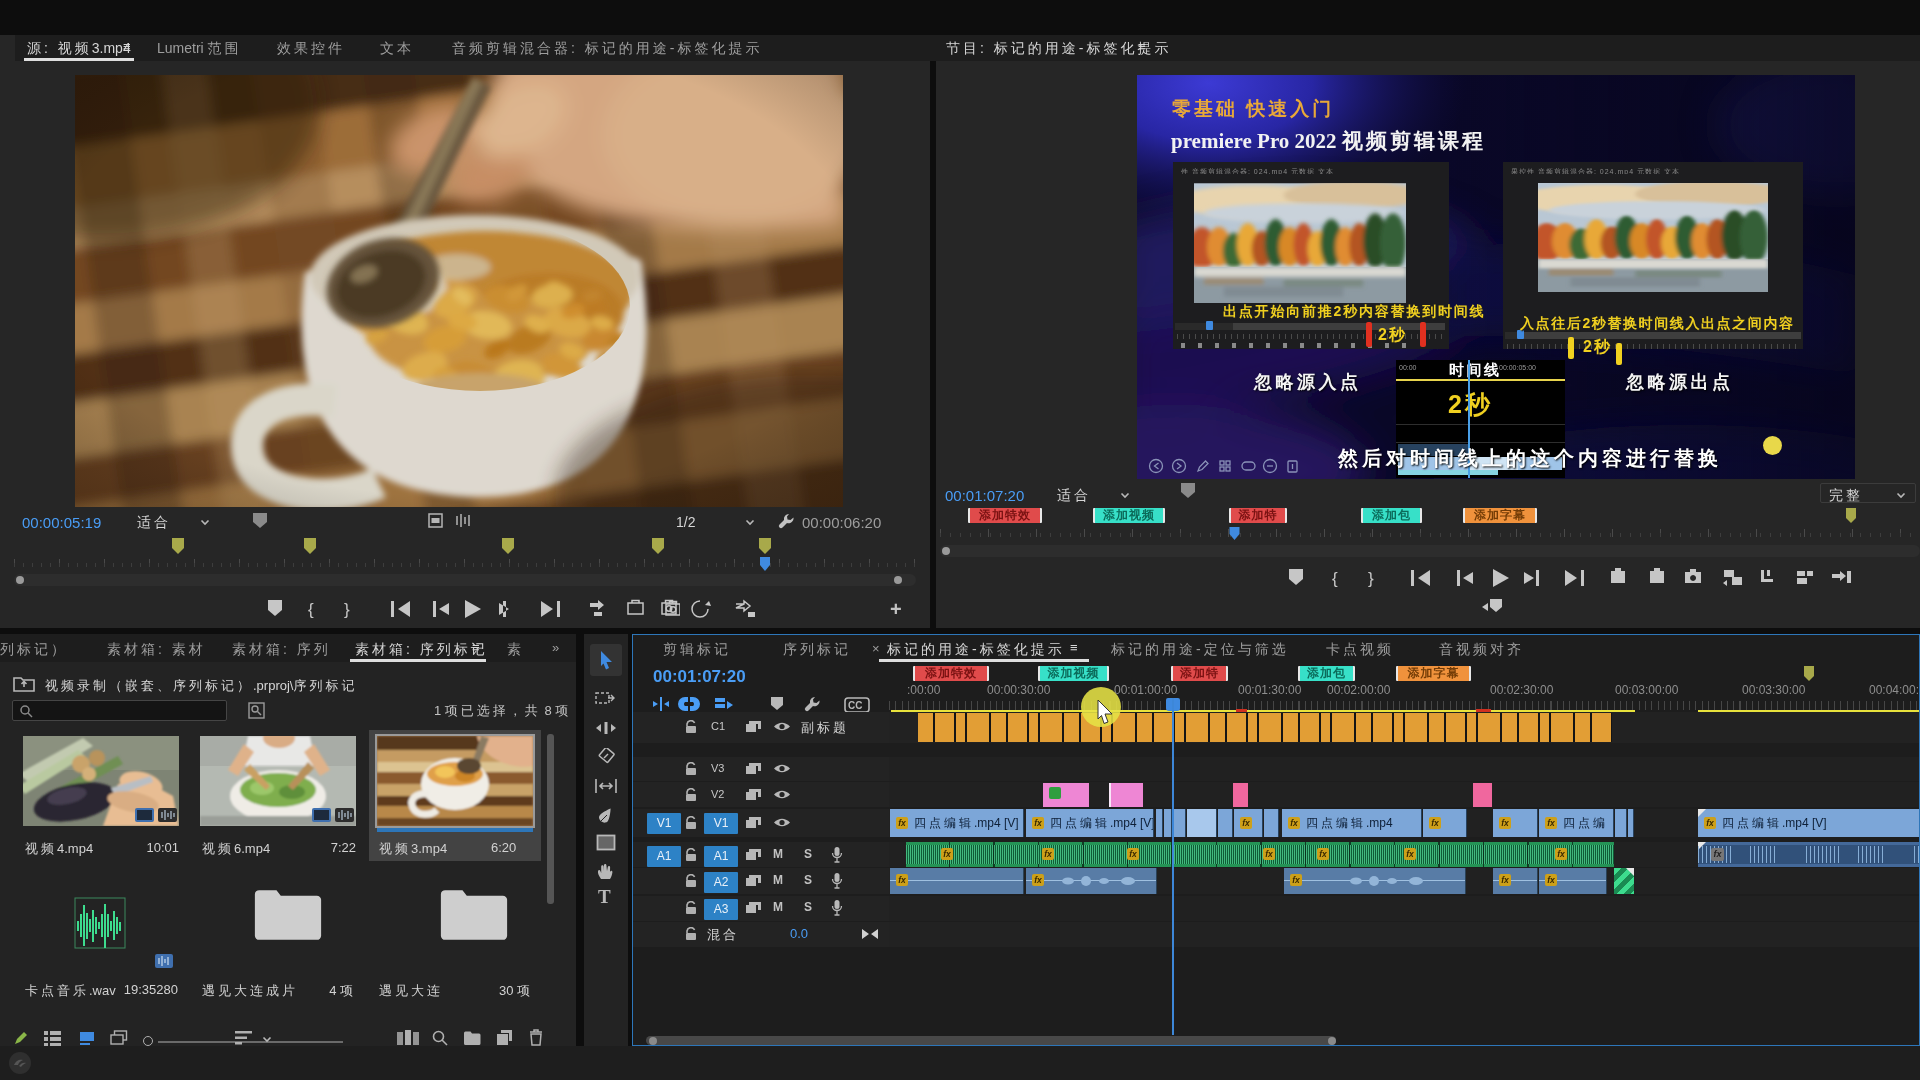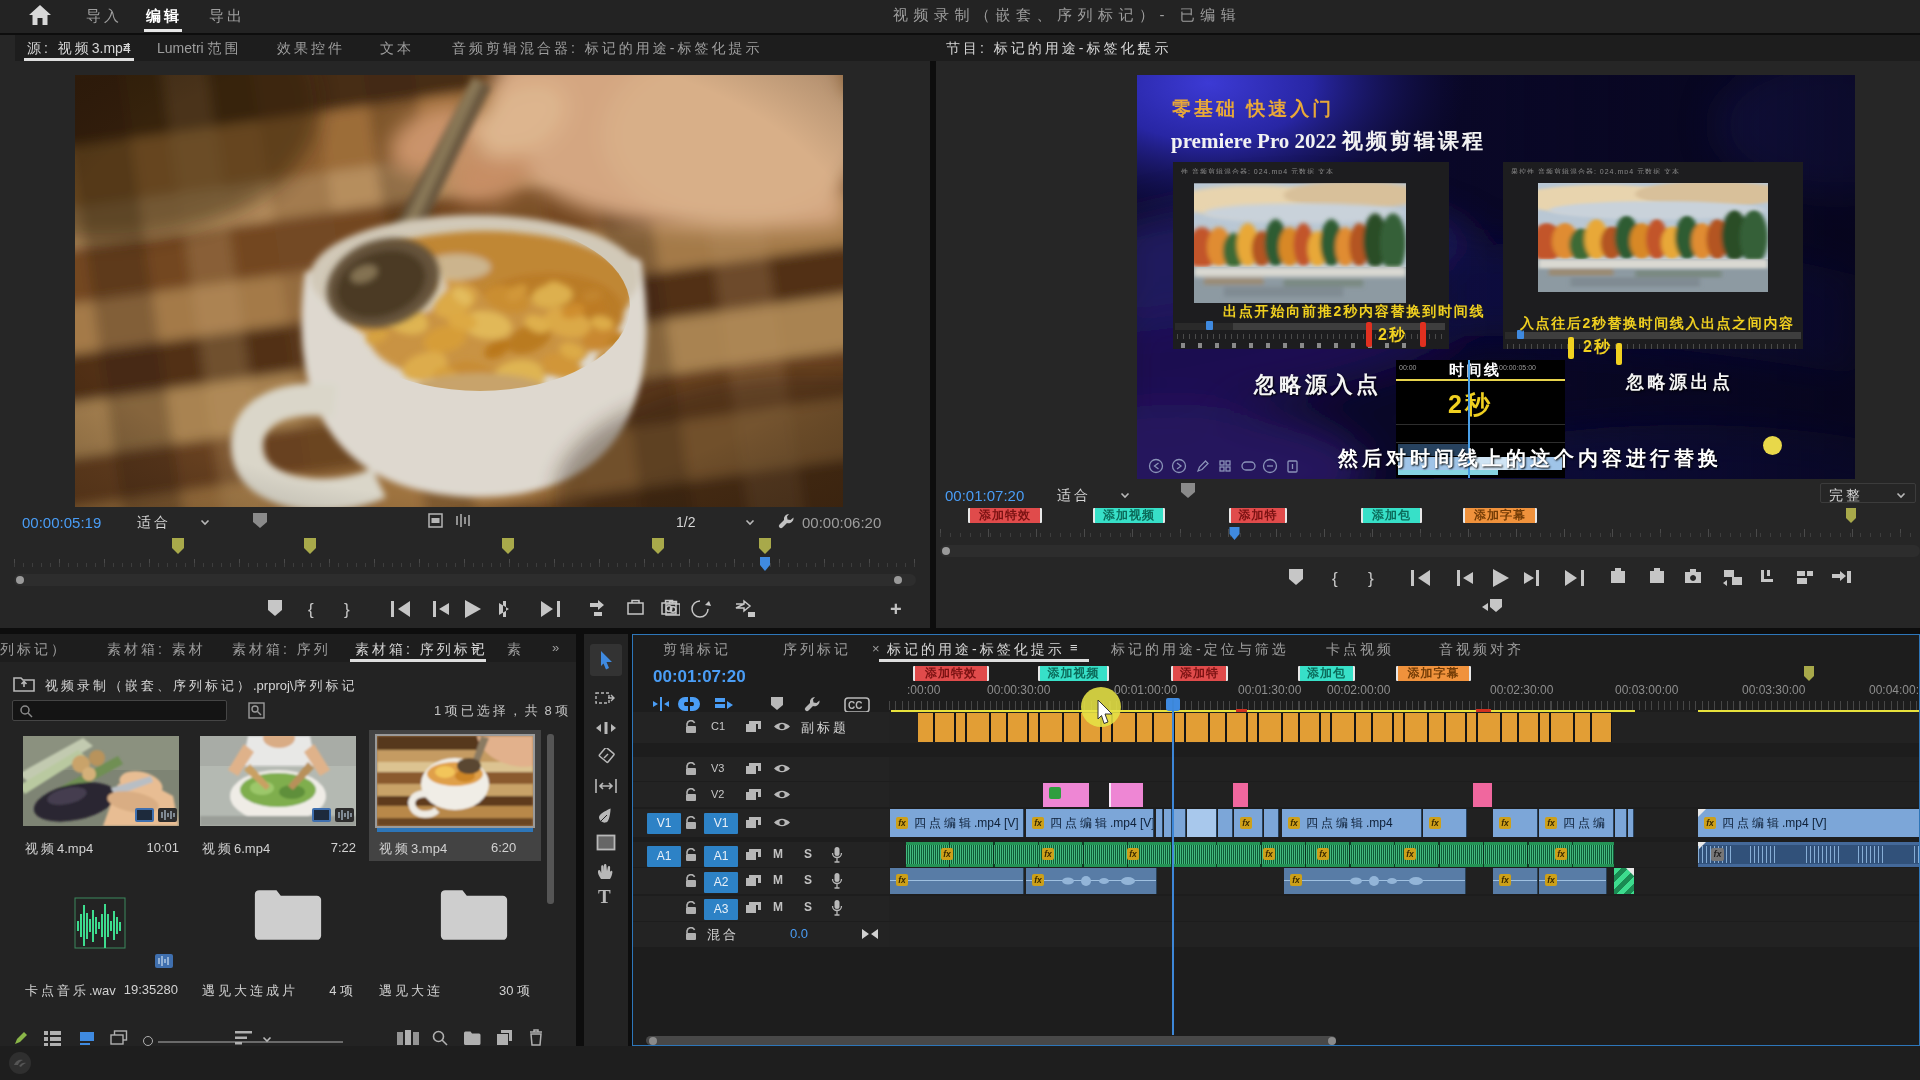--- a/index.html
+++ b/index.html
@@ -26,30 +26,20 @@
 .ab{height:26px;background:linear-gradient(180deg,#587ca6 0 12px,#9fc0e0 12px 13px,#587ca6 13px);border-right:1px solid #2a4258}
 .af{height:25px;background:linear-gradient(180deg,#44699a 0 3px,#31517a 3px 22px,#44699a 22px);position:relative}
 .af::after{content:"";position:absolute;left:0;top:4px;width:100%;height:17px;background:repeating-linear-gradient(90deg,rgba(150,190,230,.85) 0 1.5px,rgba(0,0,0,0) 1.5px 4px);-webkit-mask-image:repeating-linear-gradient(90deg,#000 0 34px,transparent 34px 52px,#000 52px 78px,transparent 78px 108px)}
 .tgt{width:34px;height:21px;background:#2d82c6;color:#e8f0f8;font-size:12px;text-align:center;line-height:21px;border-radius:1px}
 .mst{color:#c2c2c2;font-size:12px;font-weight:bold}
 </style>
 </head>
 <body>
 <div class="abs" style="left:0;top:0;width:1920px;height:1080px;background:#0d0d0d">
 
-<div class="abs" style="left:0;top:0;width:1920px;height:33px;background:#232323">
-  <svg class="abs" style="left:28px;top:4px" width="24" height="22" viewBox="0 0 24 22">
-    <path d="M12 1 L23 11 L19.5 11 L19.5 21 L14.5 21 L14.5 14 L9.5 14 L9.5 21 L4.5 21 L4.5 11 L1 11 Z" fill="#d8d8d8"></path>
-  </svg>
-  <div class="abs gray cjk" style="left:86px;top:7px;font-size:15px">导入</div>
-  <div class="abs cjk" style="left:146px;top:7px;font-size:15px;color:#fff;font-weight:bold">编辑</div>
-  <div class="abs" style="left:144px;top:29px;width:38px;height:3px;background:#e8e8e8"></div>
-  <div class="abs gray cjk" style="left:209px;top:7px;font-size:15px">导出</div>
-  <div class="abs gray" style="left:893px;top:6px;font-size:15px;letter-spacing:5.5px">视频录制（嵌套、序列标记）- 已编辑</div>
-</div>
 
 <div class="abs" style="left:0;top:35px;width:930px;height:593px;background:#262626">
 
   <div class="abs" style="left:15px;top:0;width:930px;height:26px;background:#1d1d1d">
     <div class="abs lt" style="left:12px;top:5px;font-size:14px"><span class="cjk">源: 视频</span>3.mp4</div>
     <div class="abs lt" style="left:108px;top:4px;font-size:13px">≡</div>
     <div class="abs" style="left:9px;top:23px;width:110px;height:3px;background:#dedede"></div>
     <div class="abs gray" style="left:142px;top:5px;font-size:14px">Lumetri <span class="cjk">范围</span></div>
     <div class="abs gray cjk" style="left:262px;top:5px;font-size:14px">效果控件</div>
     <div class="abs gray cjk" style="left:365px;top:5px;font-size:14px">文本</div>
@@ -362,21 +352,21 @@
       <div class="abs" style="left:53px;top:1px;font-size:15px;font-weight:bold;color:#fff;letter-spacing:2.5px;text-shadow:1px 1px 1px #000">时间线</div>
       <div class="abs" style="left:0px;top:19px;width:169px;height:2px;background:#e8d44d"></div>
       <div class="abs" style="left:52px;top:28px;font-size:25px;font-weight:bold;color:#f0d020;letter-spacing:3px;text-shadow:1px 2px 2px #000">2秒</div>
       <div class="abs" style="left:0;top:64px;width:169px;height:1px;background:#2e2e2e"></div>
       <div class="abs" style="left:0;top:82px;width:169px;height:1px;background:#2e2e2e"></div>
       <div class="abs" style="left:2px;top:84px;width:70px;height:12px;background:#27425f"></div>
       <div class="abs" style="left:2px;top:97px;width:164px;height:13px;background:linear-gradient(90deg,#9fc4e8 0 72px,#cfe4f4 72px 120px,#9fc4e8 120px)"></div>
       <div class="abs" style="left:2px;top:110px;width:100px;height:5px;background:#86d4e2"></div>
       <div class="abs" style="left:72px;top:0px;width:1.5px;height:118px;background:#4aa0e8"></div>
     </div>
-    <div class="abs" style="left:117px;top:295px;font-size:22px;font-weight:bold;color:#f4f4f4;letter-spacing:3.5px;text-shadow:1px 1px 2px #000">忽略源入点</div>
+    <div class="abs" style="left:117px;top:295px;font-size:18px;font-weight:bold;color:#f4f4f4;letter-spacing:3.5px;text-shadow:1px 1px 2px #000">忽略源入点</div>
     <div class="abs" style="left:489px;top:295px;font-size:18px;font-weight:bold;color:#f4f4f4;letter-spacing:3.5px;text-shadow:1px 1px 2px #000">忽略源出点</div>
     <div class="abs" style="left:201px;top:370px;font-size:20px;font-weight:bold;color:#fff;letter-spacing:4px;text-shadow:1px 1px 2px #000">然后对时间线上的这个内容进行替换</div>
 
     <svg class="abs" style="left:11px;top:383px" width="160" height="17" viewBox="0 0 160 17">
       <g fill="none" stroke="#8a93b8" stroke-width="1.3">
         <circle cx="8" cy="8" r="6.5"></circle>
             <path d="M10.5 5 l-4 3 l4 3"></path>
         <circle cx="31" cy="8" r="6.5"></circle>
             <path d="M29 5 l4 3 l-4 3"></path>
         <path d="M50 13 l1.5-4 l6-6 l2.5 2.5 l-6 6 Z"></path>

